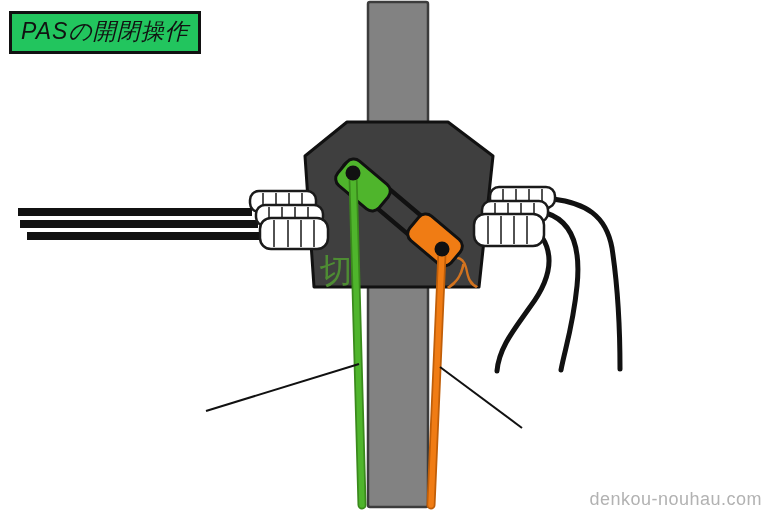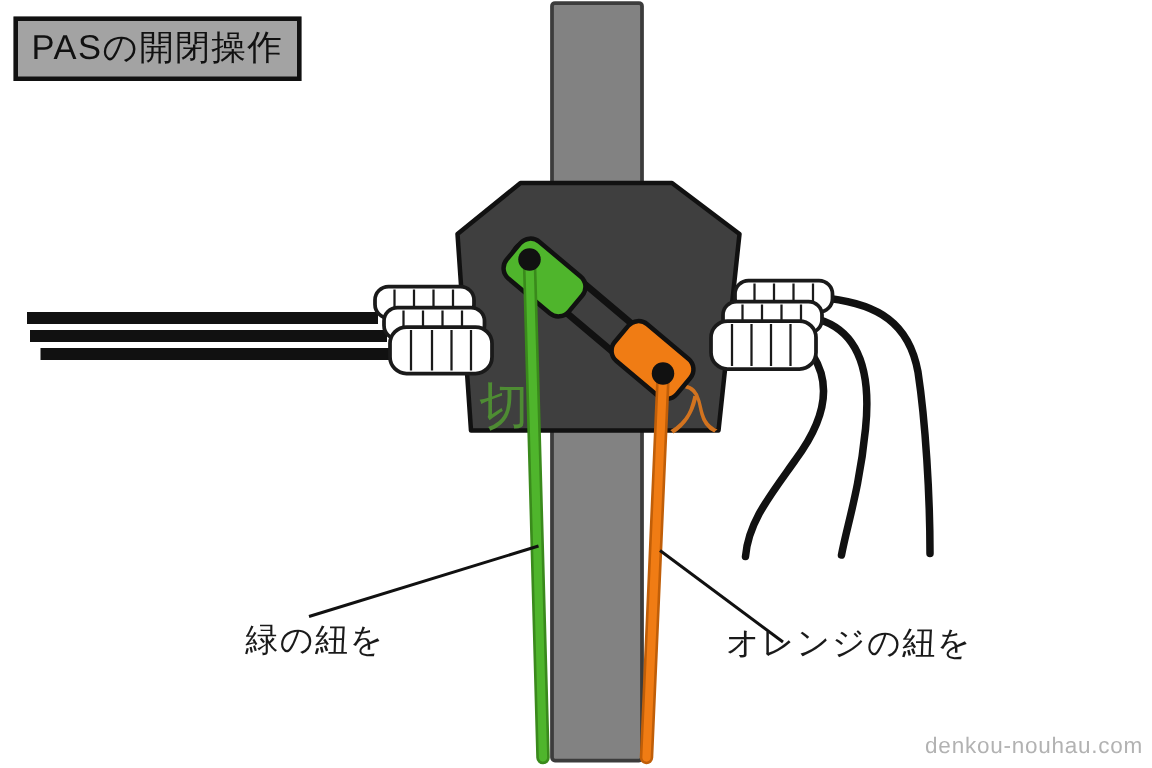--- a/index.html
+++ b/index.html
@@ -4,33 +4,33 @@
 <style>
   html,body{margin:0;padding:0;background:#e8e8e8;}
   .stage{
     position:relative;width:768px;height:512px;background:#ffffff;
     overflow:hidden;font-family:"Liberation Sans","DejaVu Sans",sans-serif;
     color:#111;
   }
   .stage svg{position:absolute;left:0;top:0;}
   .title-box{
     position:absolute;left:9px;top:11px;
-    border:3px solid #111;background:#a3a3a3;
+    border:3px solid #111;background:#22c55e;
     padding:2px 9px 4px 9px;font-size:23px;font-weight:500;
-    letter-spacing:1px;white-space:nowrap;
+    letter-spacing:1px;white-space:nowrap;font-style:italic;
   }
   .annotation{
     position:absolute;width:300px;text-align:center;
     font-size:22px;line-height:27px;font-weight:500;color:#1a1a1a;
     letter-spacing:1px;
   }
   .annotation-left{left:60px;top:413px;}
   .annotation-right{left:416px;top:415px;}
   .watermark{
-    position:absolute;right:6px;top:489px;font-size:15px;
+    position:absolute;right:6px;top:489px;font-size:18px;
     color:#b2b2b2;letter-spacing:0.5px;
   }
   .svg-label{font-family:"Liberation Sans","DejaVu Sans",sans-serif;font-size:33px;font-weight:500;}
 </style>
 </head>
 <body>
 
 <div class="stage">
 
   <svg width="768" height="512" viewBox="0 0 768 512">
@@ -100,21 +100,19 @@
     <circle cx="353" cy="173" r="7.5" fill="#111"></circle>
     <circle cx="442" cy="249" r="7.5" fill="#111"></circle>
 
     <line x1="206" y1="411" x2="359" y2="364" stroke="#111" stroke-width="2"></line>
     <line x1="440" y1="367" x2="522" y2="428" stroke="#111" stroke-width="2"></line>
   </svg>
 
   <div class="title-box">PASの開閉操作</div>
 
   <div class="annotation annotation-left">
-    <div>緑の紐を</div>
   </div>
 
   <div class="annotation annotation-right">
-    <div>オレンジの紐を</div>
   </div>
 
   <div class="watermark">denkou-nouhau.com</div>
 </div>
 
 </body></html>

